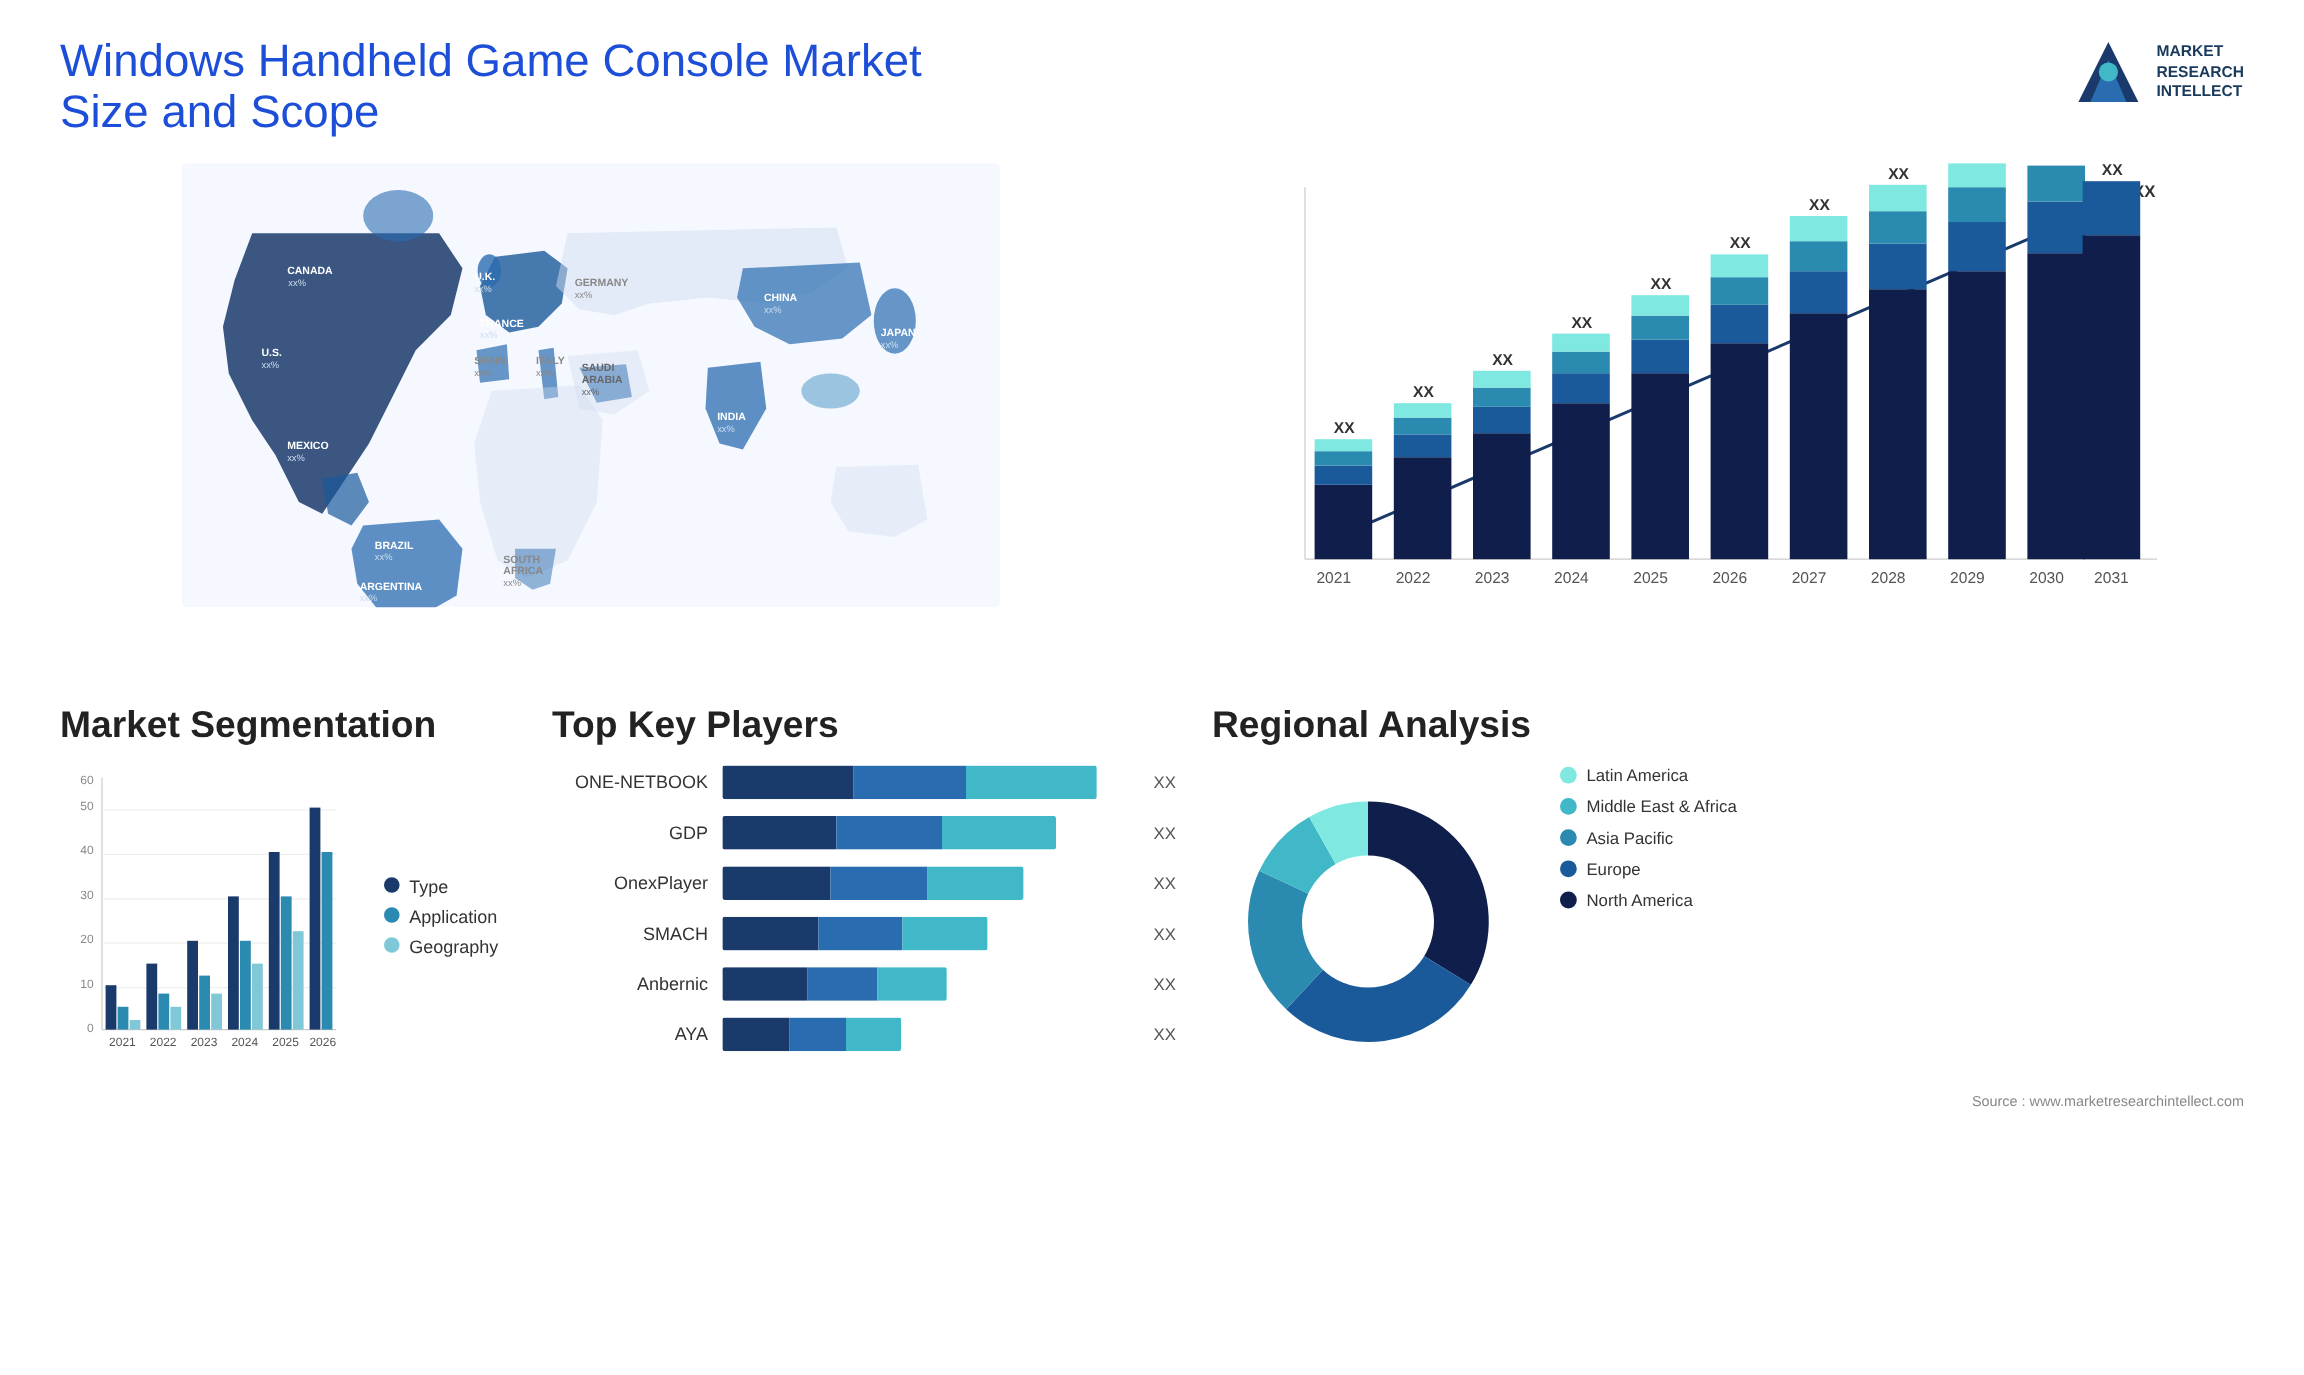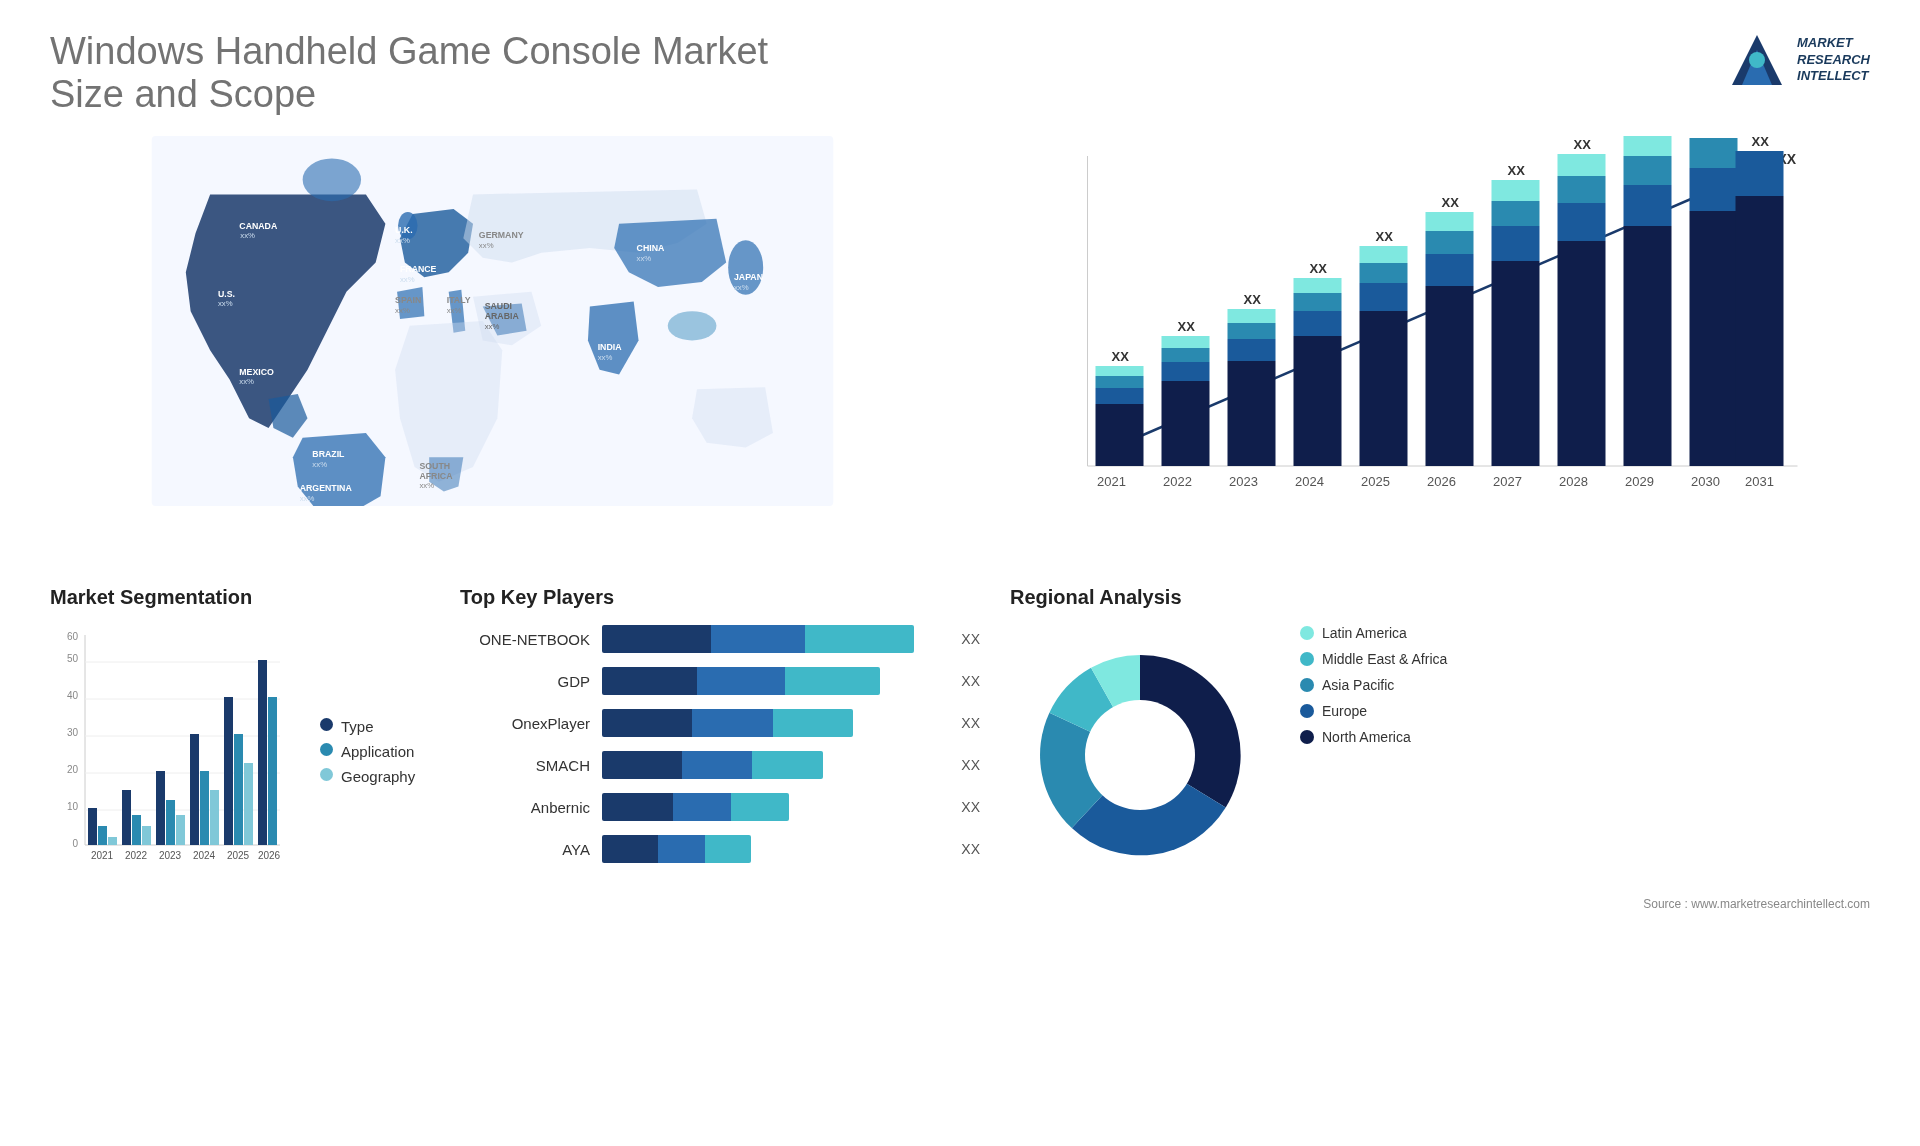--- a/index.html
+++ b/index.html
@@ -15,28 +15,27 @@
     
     .header {
       display: flex;
       justify-content: space-between;
       align-items: flex-start;
       margin-bottom: 20px;
     }
     .page-title {
       font-size: 38px;
       font-weight: 400;
-      color: #737373;
+      color: #1d4ed8;
       max-width: 800px;
     }
     .logo-box {
       display: flex;
       align-items: center;
       gap: 10px;
-      font-style: italic;
     }
     .logo-icon {
       width: 60px;
       height: 60px;
     }
     .logo-text {
       font-size: 13px;
       font-weight: 700;
       color: #1a3a5c;
       line-height: 1.3;
@@ -69,21 +68,21 @@
       flex: 0 0 380px;
     }
     .players-section {
       flex: 0 0 520px;
     }
     .regional-section {
       flex: 1;
     }
 
     .section-title {
-      font-size: 20px;
+      font-size: 31px;
       font-weight: 700;
       color: #222;
       margin-bottom: 16px;
     }
 
     
     .map-container {
       width: 100%;
       height: 370px;
     }

